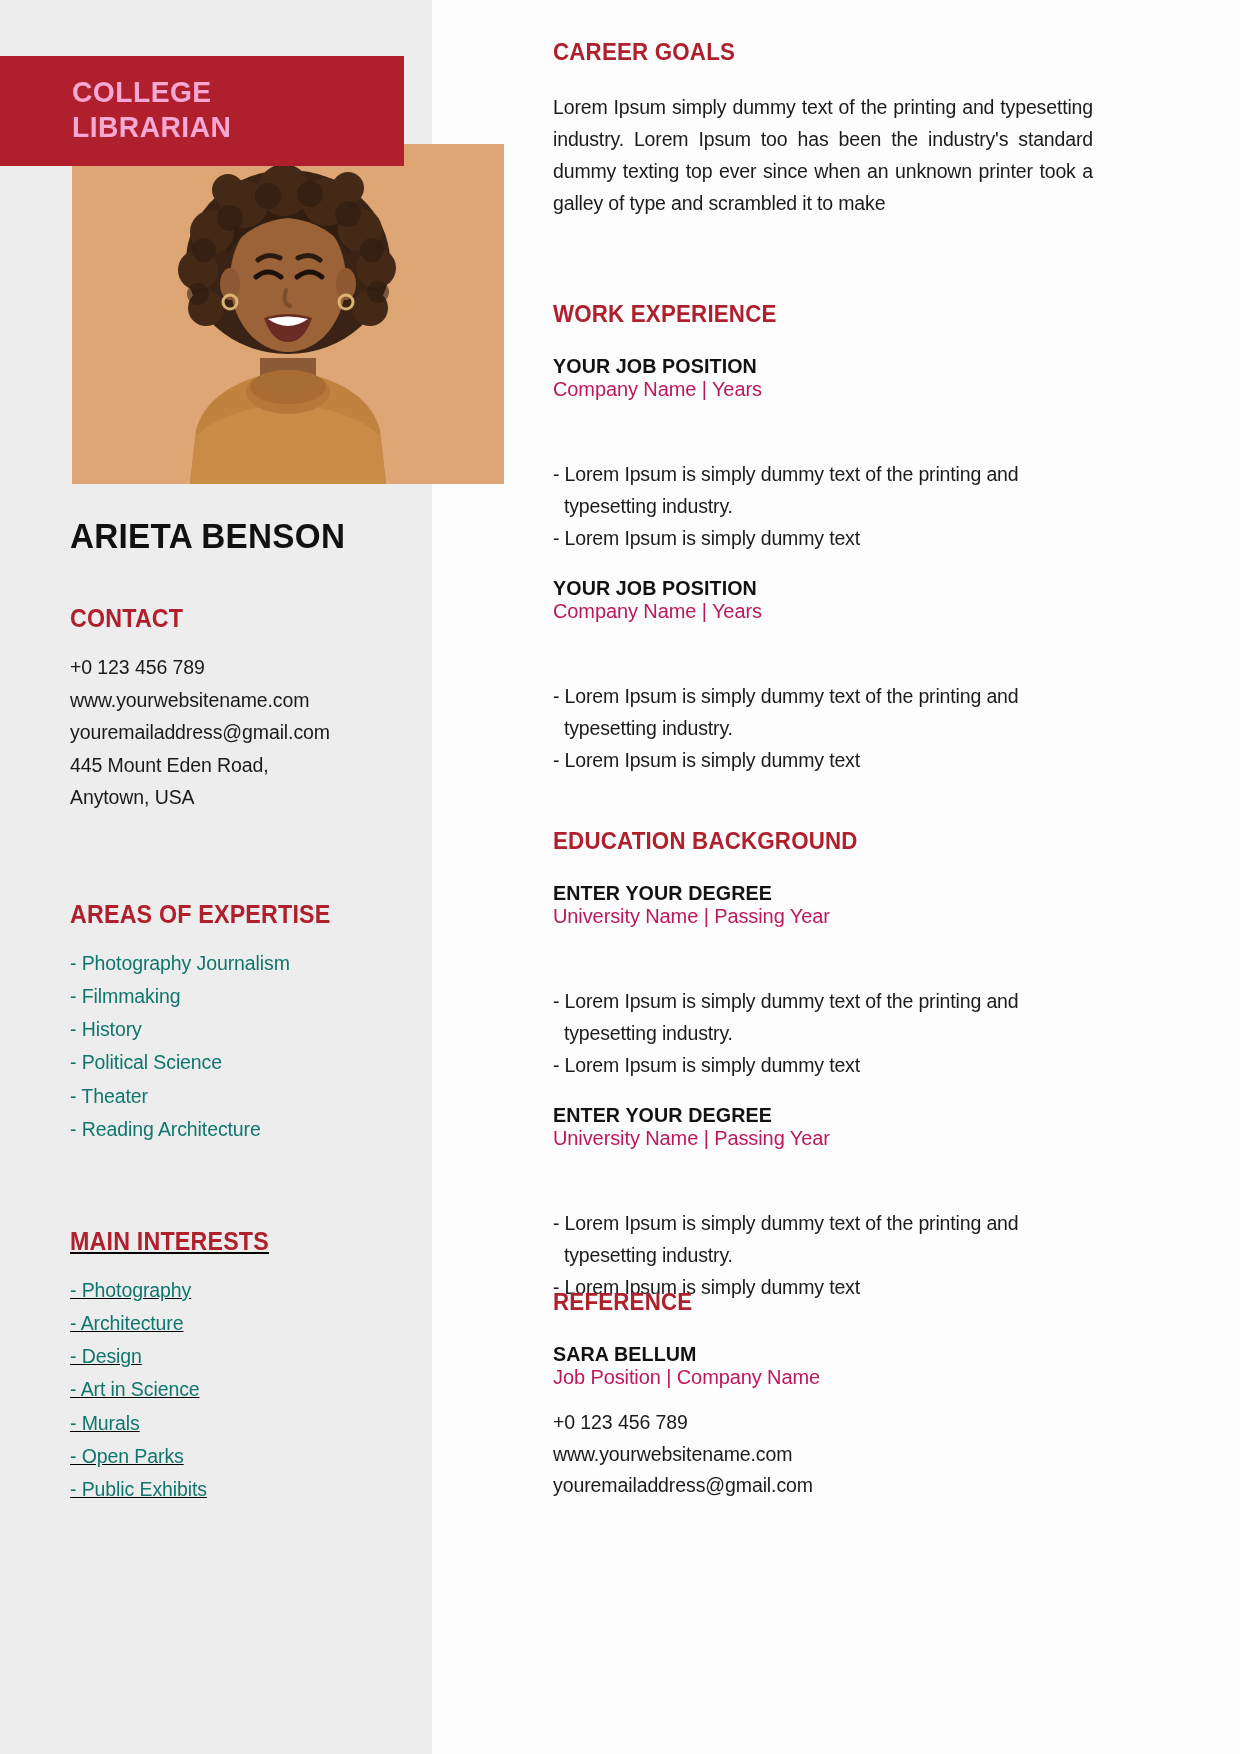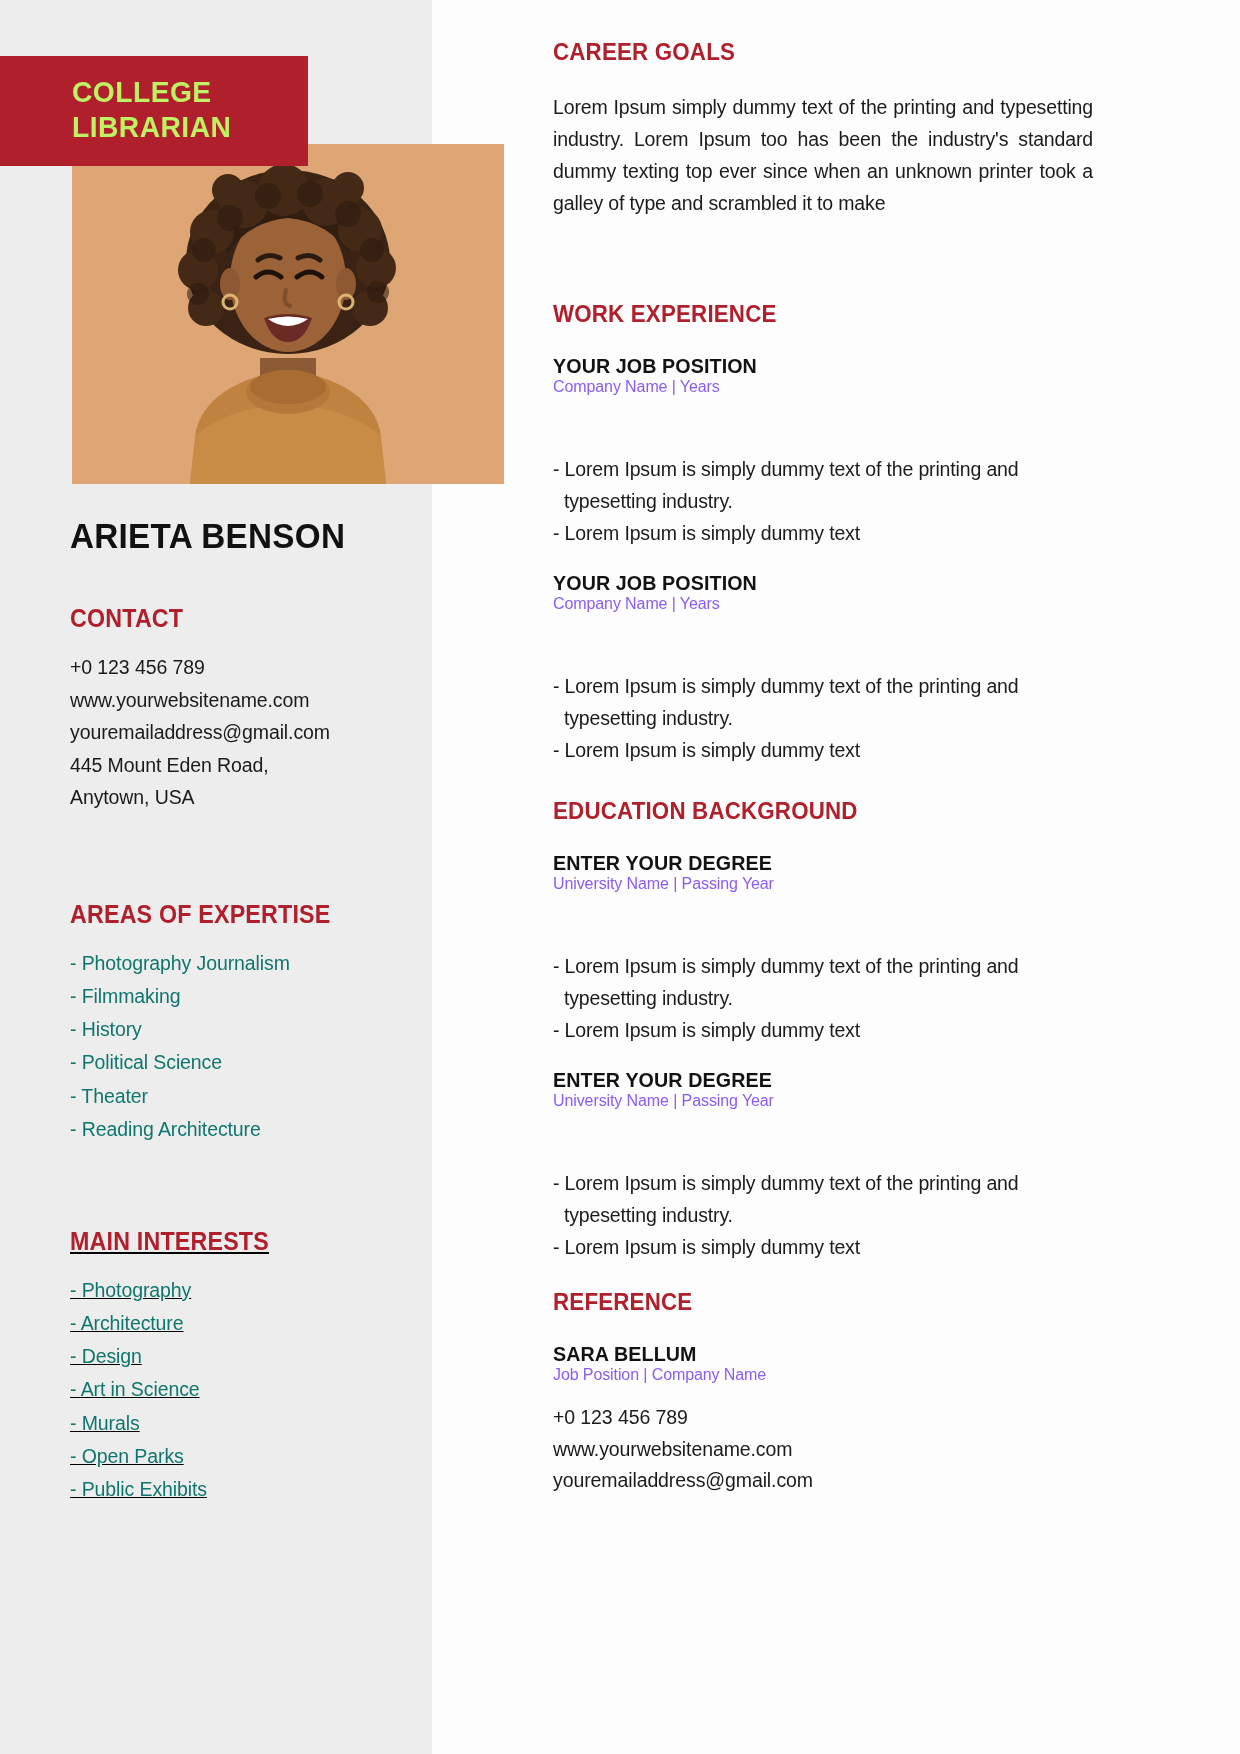--- a/index.html
+++ b/index.html
@@ -12,23 +12,23 @@
   .page { position:relative; width:1240px; height:1754px; background:#fdfdfd; }
 
   
   .left-col {
     position:absolute; left:0; top:0;
     width:432px; height:1754px;
     background:#ededed;
   }
   .role-banner {
     position:absolute; left:0; top:56px;
-    width:308px; padding:18px 4px 22px 72px;
+    width:404px; padding:18px 4px 22px 72px;
     background:#B0202C;
-    color:#bef264;
+    color:#f9a8d4;
     z-index:4;
   }
   .role-banner .line {
     font-family:"Liberation Sans", sans-serif;
     font-weight:700;
     font-size:30px;
     letter-spacing:0.5px;
     line-height:1.17;
     text-transform:uppercase;
     transform:scaleX(0.94);
@@ -108,22 +108,22 @@
   }
   .entry-title {
     font-weight:700;
     font-size:20.5px;
     color:#121212;
     letter-spacing:0.1px;
     transform:scaleX(0.96);
     transform-origin:left center;
   }
   .entry-sub {
-    font-size:16px;
-    color:#8b5cf6;
+    font-size:20px;
+    color:#be185d;
     letter-spacing:-0.1px;
   }
   .bullets { list-style:none;margin-top:32px; }
   .bullets li {
     font-size:19.5px;
     color:#1b1b1b;
     line-height:1.63;
     letter-spacing:-0.15px;
     text-indent:-11px;
     padding-left:11px;
@@ -131,21 +131,21 @@
   .ref-line {
     font-size:19.5px;
     color:#1b1b1b;
     line-height:1.62;
     letter-spacing:-0.1px;
   }
 
   .blk { position:absolute; left:0; width:540px; }
   #career-goals-block    { top:38px; }
   #work-experience-block { top:300px; }
-  #education-block       { top:797px; }
+  #education-block       { top:827px; }
   #reference-block       { top:1288px; }
   .gap-18 { height:18px; }
   .gap-22 { height:22px; }
   .gap-26 { height:26px; }
 </style>
 </head>
 <body>
 
 <div class="page">
 

